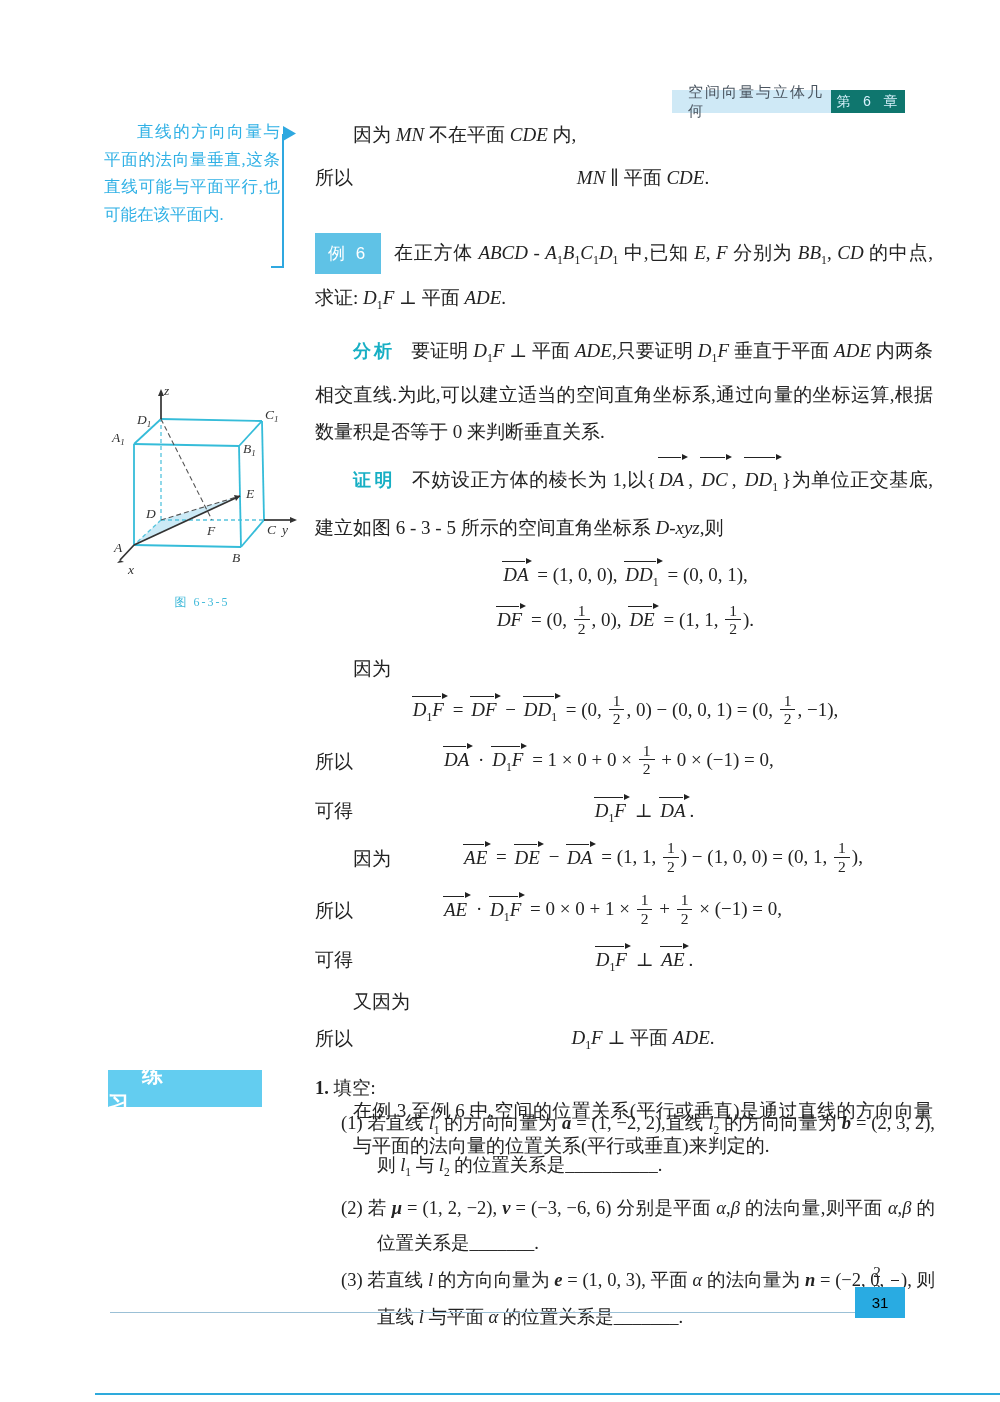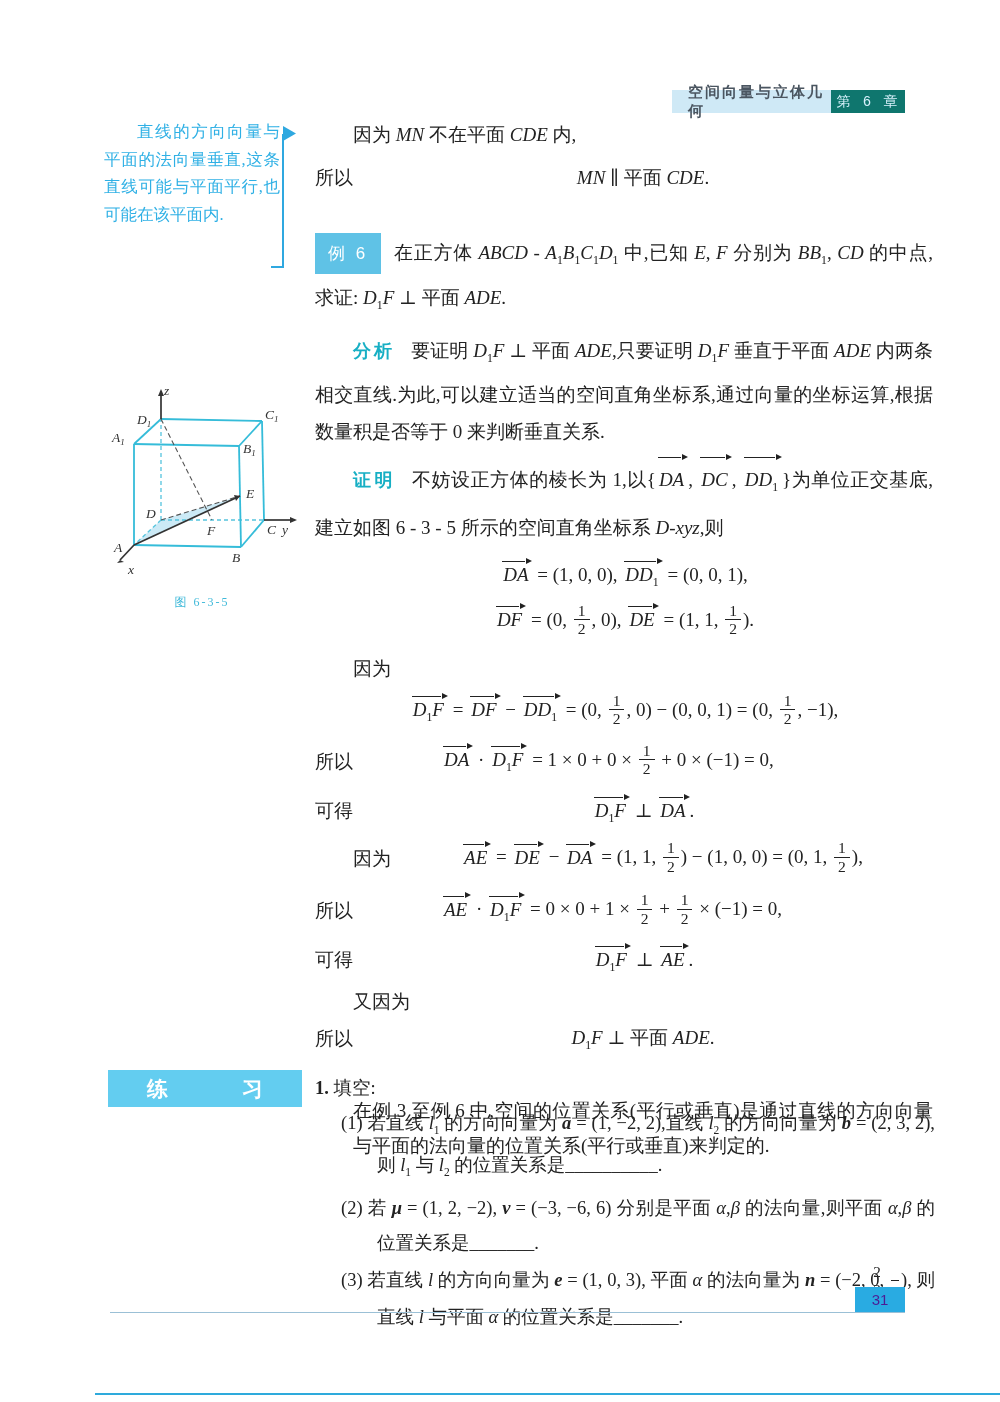--- a/index.html
+++ b/index.html
@@ -10,21 +10,20 @@
     color:#222;
   }
   
   .chap-bar{
     position:absolute;left:672px;top:90px;width:233px;height:23px;
     background:#cfe9f6;display:flex;align-items:center;
   }
   .chap-title{
     flex:1;padding-left:16px;font-size:15px;letter-spacing:2px;color:#4a5560;
     font-family:"Liberation Sans","DejaVu Sans",sans-serif;
-    font-weight:bold;
   }
   .chap-badge{
     width:74px;height:23px;background:#0f766e;color:#d9f2fd;
     display:flex;align-items:center;justify-content:center;
     font-size:14px;letter-spacing:2px;
     font-family:Liberation Mono, monospace;
   }
   
   .margin-note{
     position:absolute;left:104px;top:118px;width:176px;
@@ -70,34 +69,34 @@
     border-left:6px solid currentColor;
   }
   .frac{
     display:inline-block;vertical-align:middle;text-align:center;
     font-size:0.82em;line-height:1.12;margin:0 2px;position:relative;top:-2px;
   }
   .frac .num{display:block;padding:0 4px;border-bottom:1.2px solid currentColor;}
   .frac .den{display:block;padding:0 4px;}
   
   .ex-box{
-    position:absolute;left:108px;top:1070px;width:194px;height:37px;
+    position:absolute;left:108px;top:1070px;width:154px;height:37px;
     background:#63cdf0;color:#fff;display:flex;align-items:center;justify-content:center;
     font-size:21px;font-weight:bold;letter-spacing:34px;text-indent:34px;
     font-family:"Liberation Sans","DejaVu Sans",sans-serif;
   }
   .exercise{position:absolute;left:315px;top:1072px;width:620px;font-size:18.5px;}
   .ex-heading{line-height:32px;}
   .ex-num{font-weight:bold;font-family:"Liberation Serif",serif;}
   .ex-item{padding-left:62px;text-indent:-36px;line-height:35px;text-align:justify;margin-top:2px;}
   
   .footer-line{position:absolute;left:110px;top:1312px;width:795px;height:1px;background:#9bc0d6;}
   .page-num{
-    position:absolute;left:855px;top:1287px;width:50px;height:25px;
-    background:#29abe2;color:#4c1d95;display:flex;align-items:center;justify-content:center;
+    position:absolute;left:855px;top:1287px;width:50px;height:31px;
+    background:#29abe2;color:#000000;display:flex;align-items:center;justify-content:center;
     font-size:15px;font-family:"Liberation Sans","DejaVu Sans",sans-serif;
   }
   .bottom-rule{position:absolute;left:95px;top:1393px;width:905px;height:2px;background:#2eaadc;}
 </style>
 </head>
 <body>
 
 <div class="page">
 
   <div class="chap-bar">

